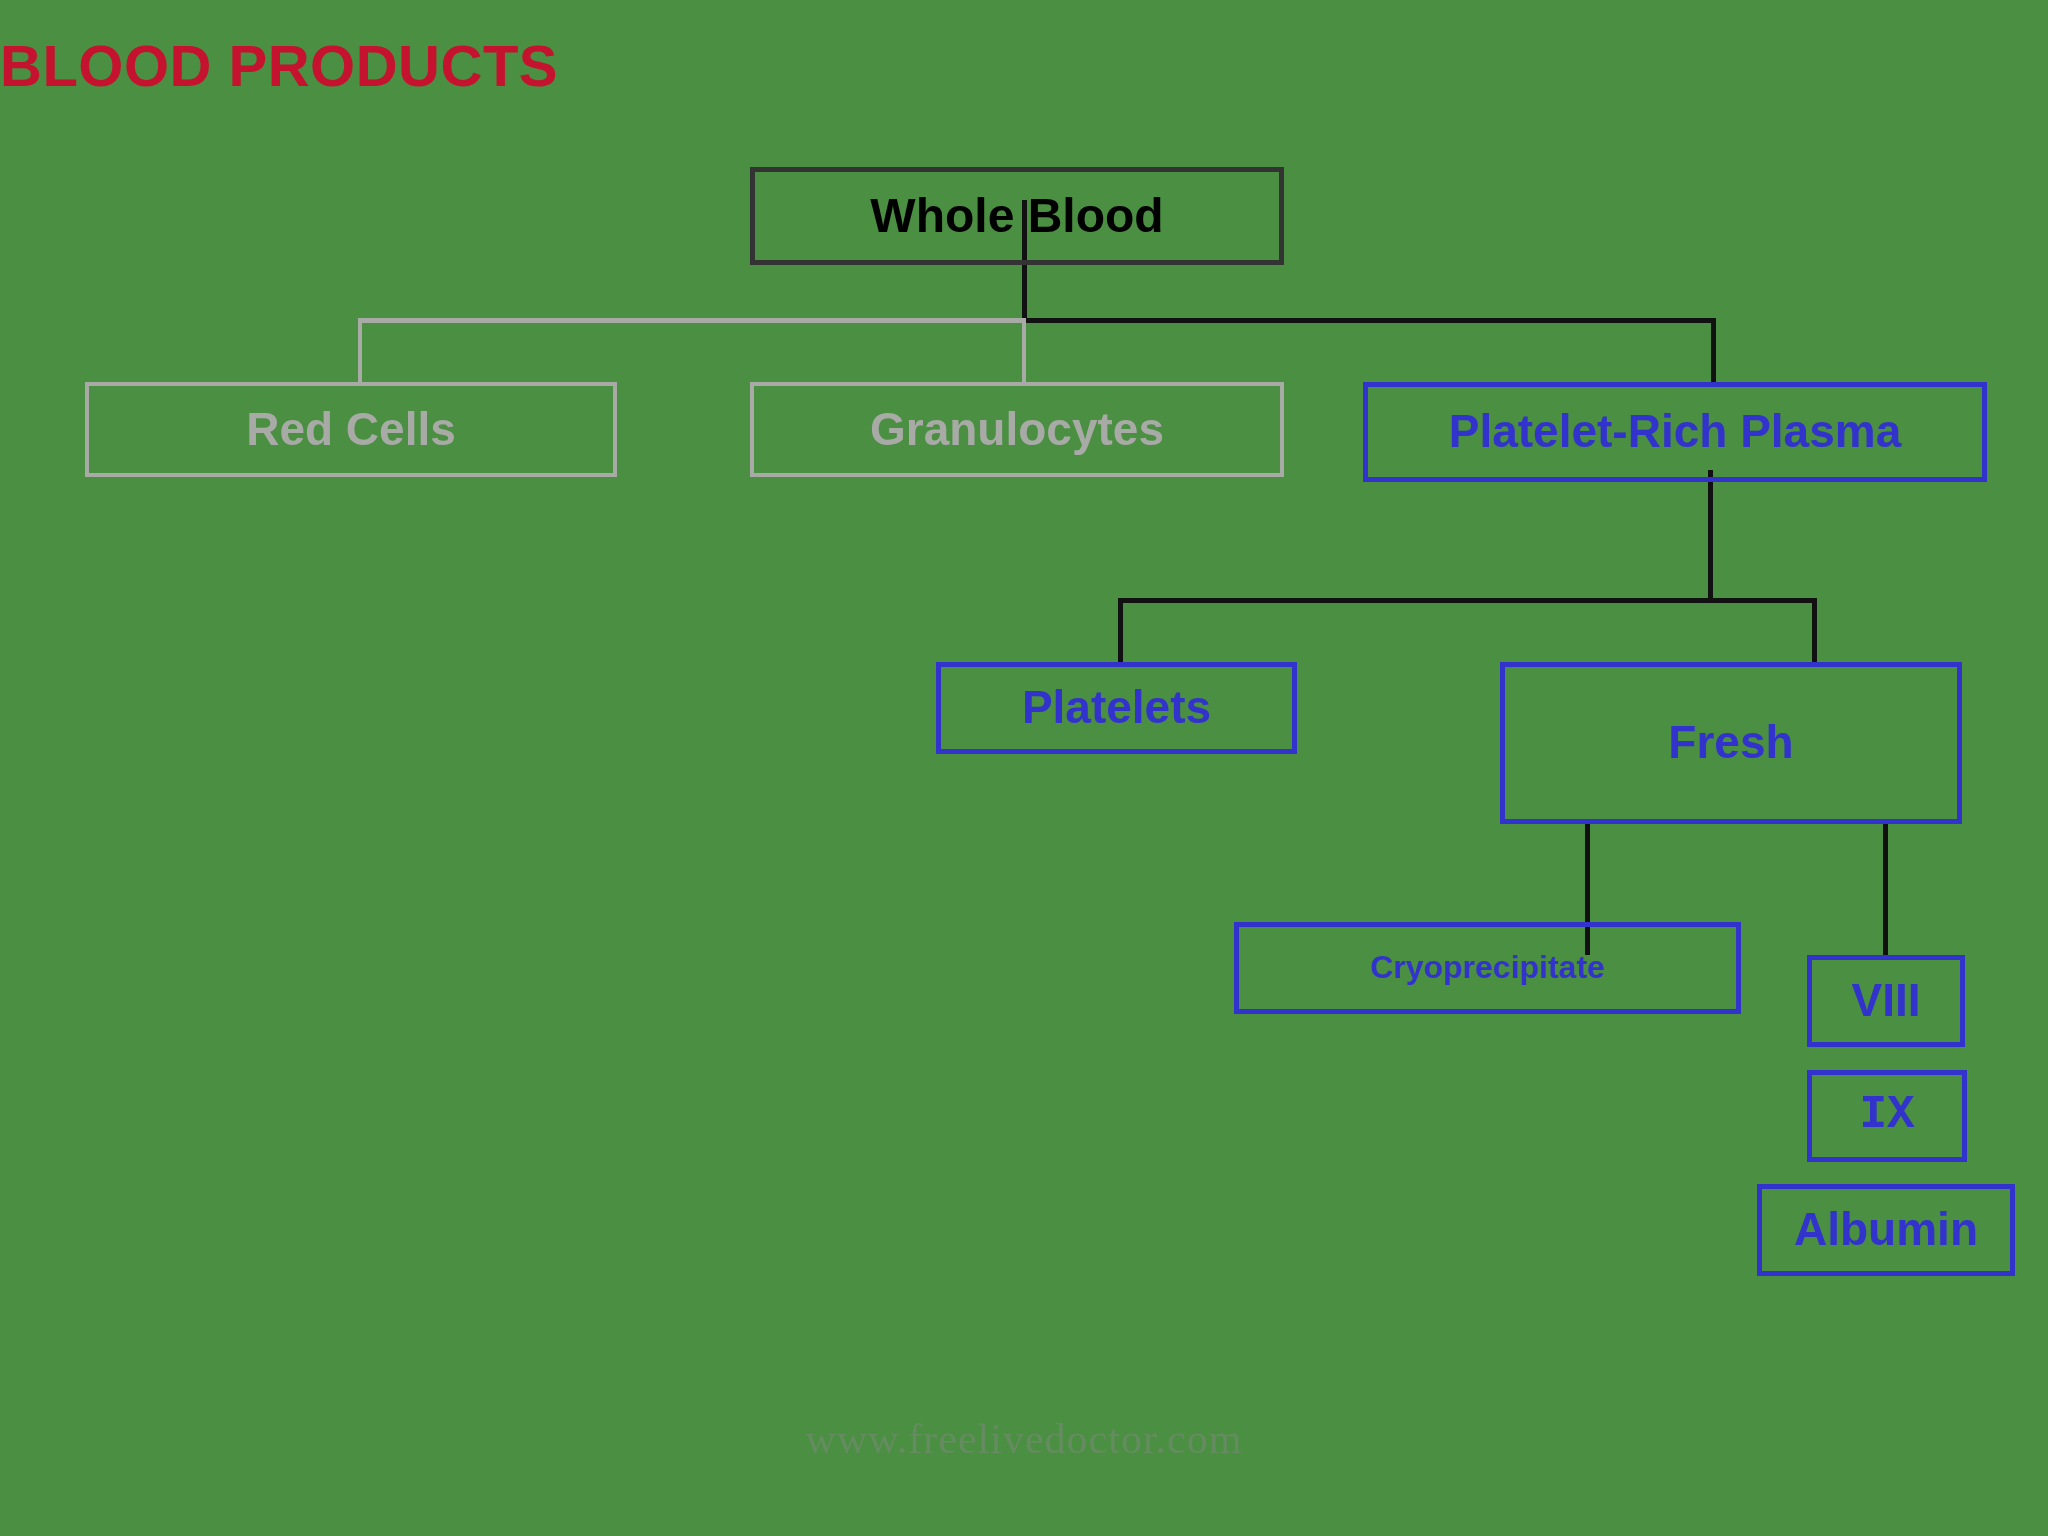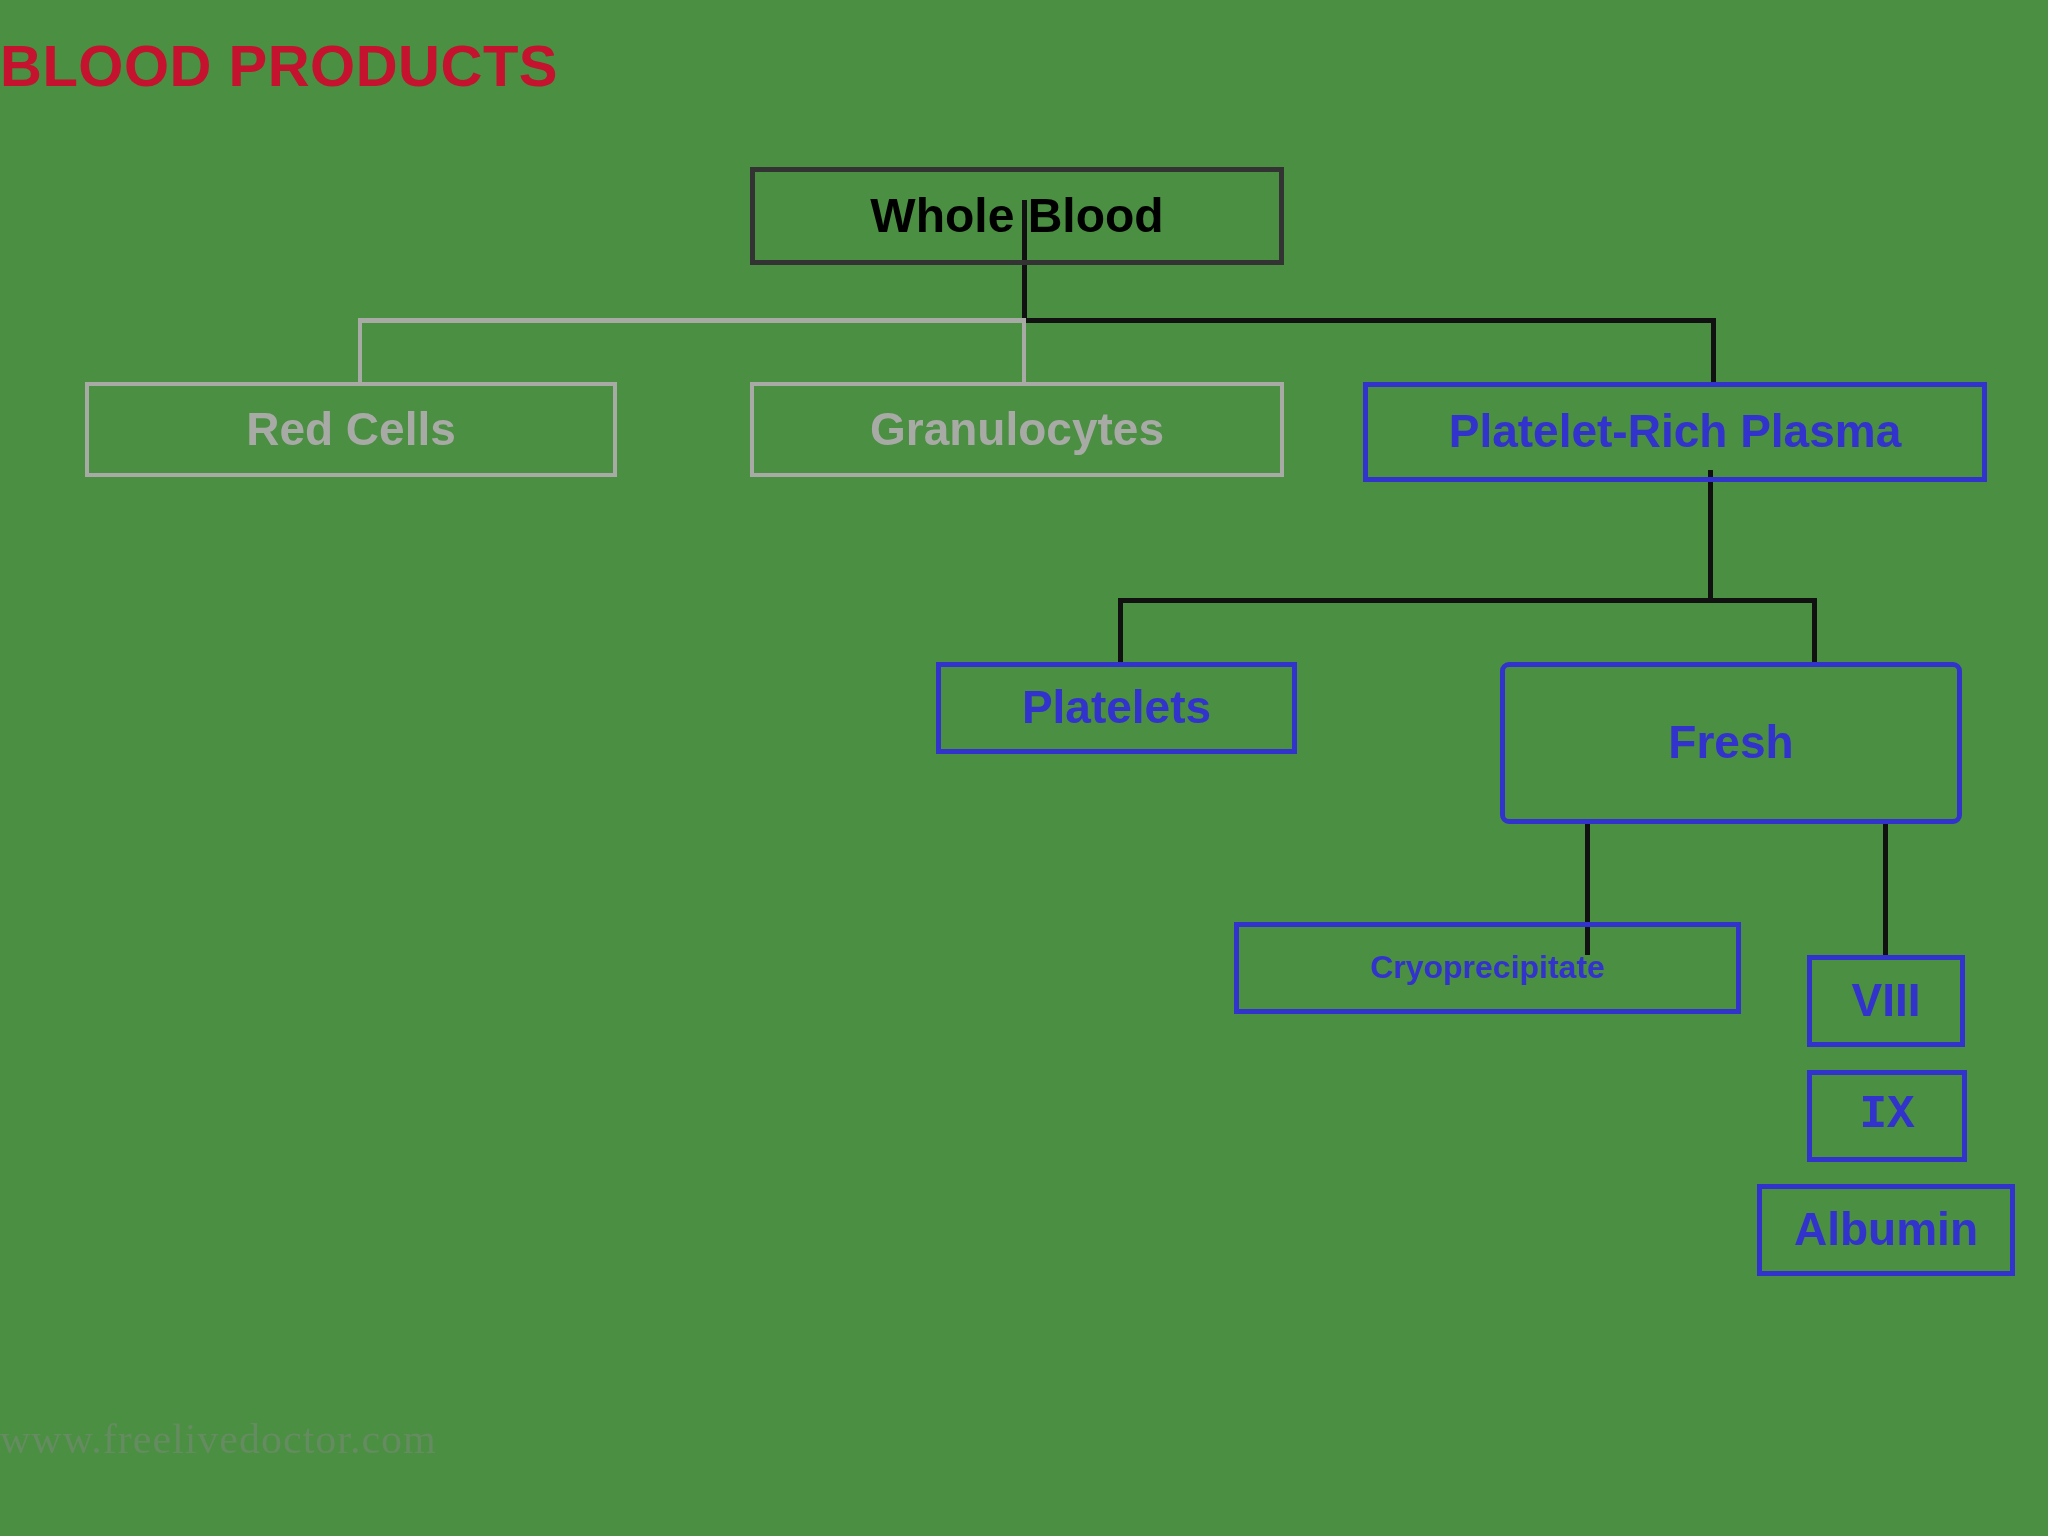--- a/index.html
+++ b/index.html
@@ -66,20 +66,21 @@
   .line.h-dark { background: #111111; }
   .line.v-gray { background: #a8aaa6; }
   .line.h-gray { background: #a8aaa6; }
 
   
   .watermark {
     position: absolute;
     left: 0;
     top: 1415px;
     width: 2048px;
+    text-align: center;
     font-family: "Liberation Serif", serif;
     font-size: 42px;
     color: #6f8a6a;
     opacity: 0.75;
     letter-spacing: 1px;
     white-space: nowrap;
   }
 </style>
 </head>
 <body>
@@ -125,21 +126,21 @@
   </div>
 
   <div class="node blue" style="left:1363px; top:382px; width:624px; height:100px; font-size:46px;">
     <span>Platelet-Rich Plasma</span>
   </div>
 
   <div class="node blue" style="left:936px; top:662px; width:361px; height:92px; font-size:46px;">
     <span>Platelets</span>
   </div>
 
-  <div class="node blue" style="left:1500px; top:662px; width:462px; height:162px; font-size:46px; flex-direction:column;border-radius:9px;">
+  <div class="node blue" style="left:1500px; top:662px; width:462px; height:162px; font-size:46px; flex-direction:column;">
     <span>Fresh</span>
   </div>
 
   <div class="node blue" style="left:1234px; top:922px; width:507px; height:92px; font-size:32px;">
     <span>Cryoprecipitate</span>
   </div>
 
   <div class="node blue" style="left:1807px; top:955px; width:158px; height:92px; font-size:46px;">
     <span>VIII</span>
   </div>

